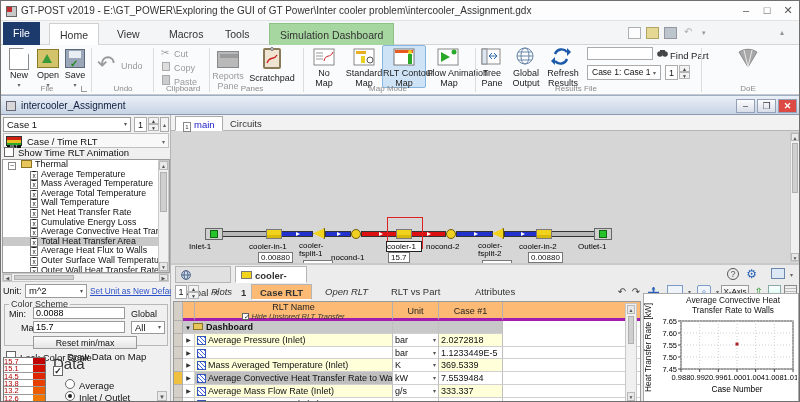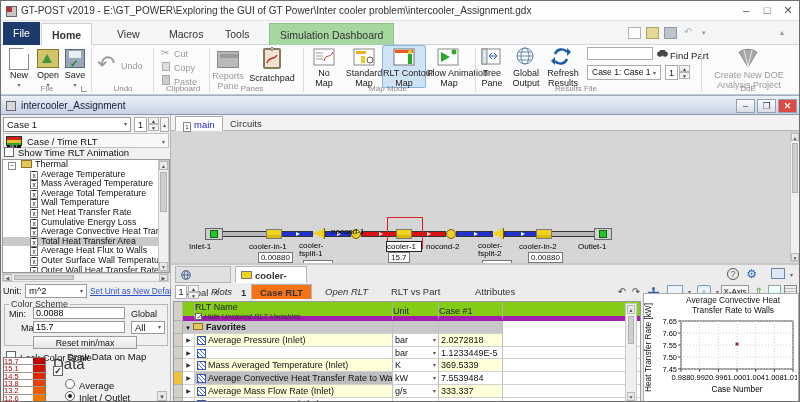--- a/index.html
+++ b/index.html
@@ -74,23 +74,23 @@
 .part-fsplit{position:absolute;top:97px;width:12px;height:11px;background:#f2d31b;border:1px solid #6b5c10;clip-path:polygon(0 50%,100% 0,100% 100%)}
 .part-end{position:absolute;top:97px;width:18px;height:12px;background:#cfcfcf;border:1px solid #666}
 .part-end .grn{position:absolute;left:4px;top:1px;width:8px;height:8px;background:#27c32a;border:1px solid #116614}
 
 #bottom{position:absolute;left:170px;top:262px;width:630px;height:140px;background:#ececec;border-top:2px solid #c9c9c9}
 .dtab{position:absolute;top:1px;height:17px;line-height:17px;padding:0 5px;font-size:9.5px;background:#e0e0e0;border:1px solid #b5b5b5;color:#333}
 .dtab.active{background:#fff;font-weight:bold;border-bottom:1px solid #fff}
 .dtab .x{font-size:8px;color:#555;margin-left:4px}
 .stab{position:absolute;top:19px;height:16px;line-height:16px;padding:0 8px;font-size:9.5px;color:#333}
 .stab.italic{font-style:italic}
-.stab.active{background:#f97316;border:1px solid #b5b5b5;border-bottom:1px solid #fff;font-weight:bold}
+.stab.active{background:#fdba74;border:1px solid #b5b5b5;border-bottom:1px solid #fff;font-weight:bold}
 #tablearea{position:absolute;left:2px;top:36px;width:468px;height:104px;background:#fff;border:1px solid #9a9a9a}
-.th{position:absolute;background:#84cc16;border-right:1px solid #b0b0b0;border-bottom:5px solid #a21caf;font-size:9px;color:#222}
+.th{position:absolute;background:#fdba74;border-right:1px solid #b0b0b0;border-bottom:3px solid #a21caf;font-size:9px;text-align:center;color:#222}
 .cell{position:absolute;border-right:1px solid #c0c0c0;border-bottom:1px solid #d0d0d0;font-size:9px;line-height:12px;padding:0 2px;white-space:nowrap;overflow:hidden}
 .rowstrip{position:absolute;left:0;width:9px;background:#d4d0c8;border-right:1px solid #b0b0b0;border-bottom:1px solid #b0b0b0}
 .expcell{position:absolute;left:9px;width:12px;border-right:1px solid #d0d0d0;border-bottom:1px solid #d0d0d0;font-size:6px;text-align:center;color:#333}
 .wave{display:inline-block;width:9px;height:9px;border:1px solid #3355bb;background:repeating-linear-gradient(45deg,#4466dd 0 1px,#fff 1px 3px);vertical-align:-2px;margin-right:2px}
 .toolico{position:absolute;top:20px;width:14px;height:14px;font-size:10px;line-height:14px;text-align:center;color:#444}
 .chart-ylabel{position:absolute;writing-mode:vertical-rl;transform:rotate(180deg);font-size:8.3px;color:#111;text-align:center}
 </style>
 </head>
 <body>
 
@@ -102,21 +102,21 @@
       </div>
     <span id="title-text">GT-POST v2019 - E:\GT_POWER\Exploring the GUI of GT Power\Inter cooler problem\intercooler_Assignment.gdx</span>
     <div class="win-ctrl" style="right:46px">–</div>
     <div class="win-ctrl" style="right:25px">□</div>
     <div class="win-ctrl" style="right:4px">✕</div>
   </div>
 
   <div id="tabrow">
     <div id="rtabs">
         <div class="rtab file" style="left: 2px;">File</div>
-        <div class="rtab active" style="left: 40px; font-weight: bold;">Home</div>
+        <div class="rtab active" style="left: 48px;">Home</div>
         <div class="rtab" style="left: 106px;">View</div>
         <div class="rtab" style="left: 158px;">Macros</div>
         <div class="rtab" style="left: 214px;">Tools</div>
         <div class="rtab green" style="left: 268px;">Simulation Dashboard</div>
       </div>
 
     <div class="qat-ico" style="right:160px;border:1px solid #999;background:#fff"></div>
     <div class="qat-ico" style="right:142px;background:#e0cf74;border:1px solid #998a30"></div>
     <div class="qat-ico" style="right:124px;background:#aab4bf;border:1px solid #778"></div>
     <div class="qat-ico" style="right:104px;font-size:10px;line-height:10px;color:#999">↶</div>
@@ -239,21 +239,20 @@
         <div>▼</div>
       </div>
     <div class="glabel" style="left:540px;width:70px">Results File</div>
     <div class="gsep" style="left:700px"></div>
 
     <svg class="abs" style="left:734px;top:3px" width="26" height="20">
         <path d="M13 19 L4 4 A16 16 0 0 1 22 4 Z" fill="#a8a8a8" stroke="#8a8a8a"></path>
         <line x1="13" y1="19" x2="9" y2="2" stroke="#e8e8e8"></line>
         <line x1="13" y1="19" x2="17" y2="2" stroke="#e8e8e8"></line>
       </svg>
-    <div class="rbtn-label gray ctr" style="left:708px;top:25px;width:80px"><span>Create New DOE</span><br><span>Analysis Project</span></div>
     <div class="glabel" style="left:712px;width:70px">DoE</div>
   </div>
 
   <div id="mdibar">
     <div class="abs" style="left:5px;top:5px;width:10px;height:10px;background:#d8d8d8;border:1px solid #667"></div>
     <span class="abs nw" style="left:20px;top:4px;font-size:10px;color:#102040">intercooler_Assignment</span>
     <div class="mdi-ctrl" style="right:46px">–</div>
     <div class="mdi-ctrl" style="right:25px">❐</div>
     <div class="mdi-ctrl close" style="right:4px">✕</div>
   </div>
@@ -375,21 +374,21 @@
           <div class="grn"></div>
         </div>
         <div class="plabel" style="left: 18px; top: 111px; width: 50px;">Inlet-1</div>
         <div class="part-cooler" style="left: 95px;"></div>
         <div class="plabel" style="left: 78px; top: 111px; width: 50px;">cooler-in-1</div>
         <div class="pvalue" style="top: 121px; left: 87px; width: auto;">0.00880</div>
         <div class="part-fsplit" style="left: 142px;"></div>
         <div class="plabel" style="left: 128px; top: 111px; width: 40px; line-height: 8px;">cooler-<br>fsplit-1</div>
         <div class="pvalue" style="top: 129px; left: 132px; width: auto;">0.0110</div>
         <div class="part-nocond" style="left: 180px;"></div>
-        <div class="plabel" style="left: 160px; top: 96px; width: 50px;">nocond-1</div>
+        <div class="plabel" style="left: 160px; top: 122px; width: 50px;">nocond-1</div>
         <div class="part-cooler" style="left: 225px;"></div>
         <div style="position: absolute; left: 216px; top: 86px; width: 36px; height: 32px; border: 1.5px solid rgb(221, 34, 34);"></div>
         <div class="plabel" style="left: 215px; top: 110px; width: 36px; background: rgb(255, 255, 255); border: 1px solid rgb(34, 34, 34);">cooler-1</div>
         <div class="pvalue" style="top: 121px; left: 217px; width: auto;">15.7</div>
         <div class="part-nocond" style="left: 275px;"></div>
         <div class="plabel" style="left: 255px; top: 111px; width: 50px;">nocond-2</div>
         <div class="part-fsplit" style="left: 321px;"></div>
         <div class="plabel" style="left: 307px; top: 111px; width: 40px; line-height: 8px;">cooler-<br>fsplit-2</div>
         <div class="pvalue" style="top: 129px; left: 311px; width: auto;">0.0110</div>
         <div class="part-cooler" style="left: 365px;"></div>
@@ -449,27 +448,27 @@
     <div class="mini-btn" style="right:52px;top:20px;width:28px;height:13px;line-height:12px;font-size:8px">X-Axis</div>
     <div class="abs" style="right:38px;top:21px;font-size:10px;color:#1a8a1a">⇧</div>
     <div class="abs" style="right:20px;top:20px;width:13px;height:13px;border:1px solid #8aa;background:linear-gradient(#fff,#cfe)"></div>
     <div class="abs" style="right:4px;top:20px;width:13px;height:13px;border:1px solid #888;background:repeating-linear-gradient(0deg,#eee 0 2px,#bbb 2px 3px)"></div>
 
     <div id="tablearea">
         <div class="rowstrip" style="top: 0px; height: 19px;"></div>
         <div class="th" style="left: 9px; top: 0px; width: 12px; height: 19px;"></div>
         <div class="th" style="left: 21px; top: 0px; width: 198px; height: 19px;">
           <div style="font-size: 9px; line-height: 9px; padding-top: 1px;">RLT Name</div>
-          <div style="font-size: 7.5px; font-style: italic; color: rgb(51, 51, 51);"><span style="display:inline-block;width:7px;height:7px;border:1px solid #666;background:#fff;font-size:7px;line-height:6px">✓</span> <span>Hide Unstored RLT Variables</span></div>
+          <div style="font-size: 7.5px; font-style: italic; color: rgb(51, 51, 51);"><span style="display:inline-block;width:7px;height:7px;border:1px solid #666;background:#fff;font-size:7px;line-height:6px">✓</span> <span>Hide Unstored RLT Transfer</span></div>
         </div>
         <div class="th" style="left: 219px; top: 0px; width: 46px; height: 19px; line-height: 19px;">Unit</div>
         <div class="th" style="left: 265px; top: 0px; width: 64px; height: 19px; line-height: 19px;">Case #1</div>
         <div class="th" style="left: 329px; top: 0px; width: 137px; height: 19px; border-right: none;"></div>
         <div class="rowstrip" style="top: 19px; height: 12.8px;"></div>
-        <div class="cell" style="left: 9px; top: 19px; width: 210px; height: 12.8px; background: rgb(200, 200, 200); font-weight: bold;"><span style="font-size:6px">▼</span> <span style="display:inline-block;width:10px;height:7px;background:#e8c55a;border:1px solid #8a7322"></span> <span>Favorites</span></div>
+        <div class="cell" style="left: 9px; top: 19px; width: 210px; height: 12.8px; background: rgb(200, 200, 200); font-weight: bold;"><span style="font-size:6px">▼</span> <span style="display:inline-block;width:10px;height:7px;background:#e8c55a;border:1px solid #8a7322"></span> <span>Dashboard</span></div>
         <div class="cell" style="left: 219px; top: 19px; width: 46px; height: 12.8px; background: rgb(200, 200, 200);"></div>
         <div class="cell" style="left: 265px; top: 19px; width: 64px; height: 12.8px; background: rgb(200, 200, 200);"></div>
         <div class="rowstrip" style="top: 31.8px; height: 12.8px;"></div>
         <div class="expcell" style="top: 31.8px; height: 12.8px; line-height: 12.8px;">▶</div>
         <div class="cell" style="left: 21px; top: 31.8px; width: 198px; height: 12.8px; background: rgb(255, 255, 217);"><span class="wave"></span><span>Average Pressure (Inlet)</span></div>
         <div class="cell" style="left: 219px; top: 31.8px; width: 46px; height: 12.8px; background: rgb(255, 255, 255);"><span>bar</span><span class="sel-car" style="line-height: 12.8px;">▾</span></div>
         <div class="cell" style="left: 265px; top: 31.8px; width: 64px; height: 12.8px; background: rgb(255, 255, 217);">2.0272818</div>
         <div class="cell" style="left: 329px; top: 31.8px; width: 137px; height: 12.8px; background: rgb(255, 255, 255); border-right: none;"></div>
         <div class="rowstrip" style="top: 44.6px; height: 12.8px;"></div>
         <div class="expcell" style="top: 44.6px; height: 12.8px; line-height: 12.8px;">▶</div>

